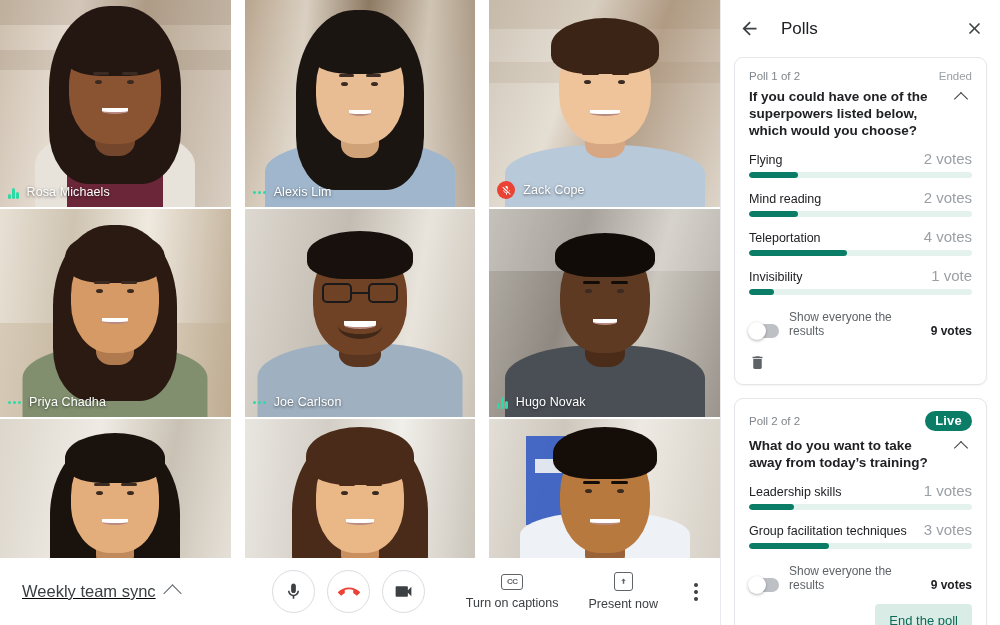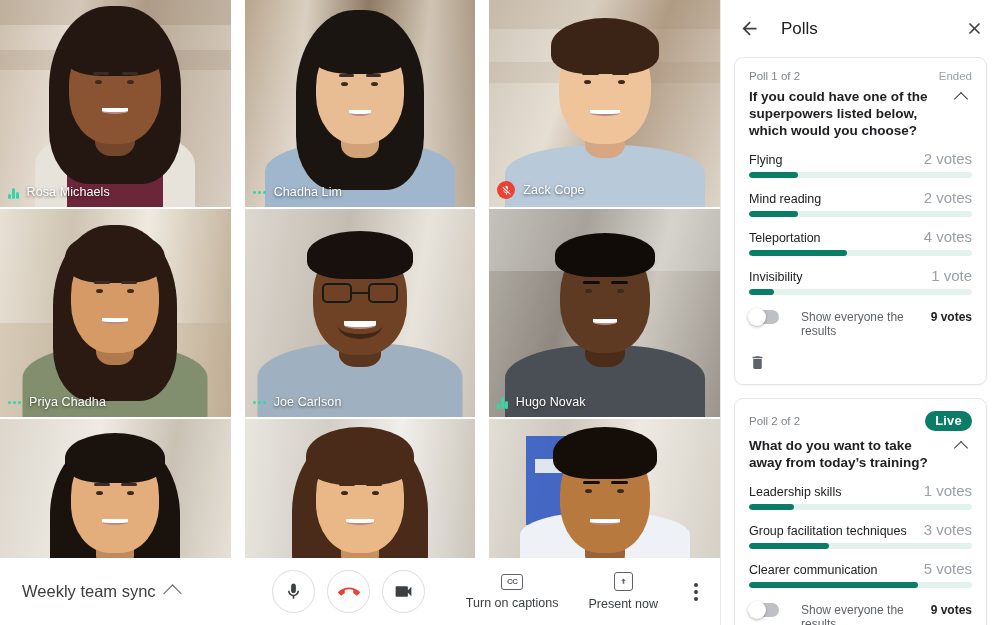--- a/index.html
+++ b/index.html
@@ -48,21 +48,21 @@
   .mic-dots i { width: 3px; height: 3px; border-radius: 50%; background: #2fd9a6; display:block; }
   .mic-muted {
     width: 18px; height: 18px; border-radius: 50%; background: #ea4335;
     display: flex; align-items: center; justify-content: center;
   }
   .mic-muted svg { display:block; }
 
   
   .bottombar {
     position: absolute; left: 0; bottom: 0; width: 720px; height: 67px;
-    background: #fff; display: flex; align-items: center;
+    background: #fff; display: flex; align-items: center; text-decoration: underline;
   }
   .meetinfo {
     display: flex; align-items: center; gap: 10px;
     margin-left: 22px; color: #3c4043; font-size: 16.5px;
   }
   .chev-up { width: 13px; height: 13px; border-left: 1.6px solid #5f6368;
              border-top: 1.6px solid #5f6368; transform: rotate(45deg); margin-top:4px; }
   .controls { position: absolute; left: 272px; display: flex; gap: 12px; align-items:center;}
   .cbtn {
     width: 43px; height: 43px; border-radius: 50%;
@@ -127,21 +127,21 @@
   .opt { margin-top: 11px; }
   .opt-row { display: flex; align-items: baseline; justify-content: space-between; gap: 0; }
   .opt-label { font-size: 12.5px; color: #202124; }
   .opt-votes { font-size: 15px; color: #9aa0a6; white-space: nowrap; }
   .bar-track {
     margin-top: 5px; height: 6px; border-radius: 4px; background: #e3f2ed; overflow: hidden;
   }
   .bar-fill { height: 6px; border-radius: 4px; background: #0b7d66; }
 
   .total-row {
-    display: flex; align-items: flex-start; gap: 22px;
+    display: flex; align-items: flex-end; gap: 10px;
     margin-top: 15px; padding-bottom: 2px;
   }
   .switch {
     width: 30px; height: 14px; border-radius: 8px; background: #bdc1c6;
     position: relative; flex: 0 0 30px; cursor: pointer;
   }
   .switch .knob {
     position: absolute; left: -1px; top: -2px;
     width: 18px; height: 18px; border-radius: 50%; background: #fff;
     box-shadow: 0 1px 3px rgba(0,0,0,.3);
@@ -209,21 +209,21 @@
           <div class="eye" style="left:calc(50% - 19px);top:82px"></div>
           <div class="eye" style="left:calc(50% + 11px);top:82px"></div>
           <div class="mouth" style="top:110px;width:22px"></div>
         </div>
         <div class="nameplate">
           <span class="mic-dots">
               <i></i>
               <i></i>
               <i></i>
             </span>
-          <span>Chadha Lim</span>
+          <span>Alexis Lim</span>
         </div>
       </div>
 
       <div class="tile">
         <div class="photo">
           <div class="bgroom" style="background:linear-gradient(110deg,#cfc6b8 0%,#e5ded3 35%,#b5a08a 60%,#ddd5c9 100%)"></div>
           <div class="bgroom" style="background:linear-gradient(180deg,rgba(150,125,95,.3) 0 14%,transparent 14% 30%,rgba(150,125,95,.25) 30% 40%,transparent 40%);opacity:.55"></div>
           <div class="torso" style="bottom:0;width:200px;height:62px;background:#b8c9da"></div>
           <div class="neck" style="top:124px;width:40px;height:34px;background:#d7a682"></div>
           <div class="head" style="top:30px;width:92px;height:114px;background:#f0c49b"></div>
@@ -526,29 +526,20 @@
         <div class="opt">
           <div class="opt-row">
             <span class="opt-label">Group facilitation techniques</span>
             <span class="opt-votes">3 votes</span>
           </div>
           <div class="bar-track">
             <div class="bar-fill" style="width: 36%;"></div>
           </div>
         </div>
 
-        <div class="opt">
-          <div class="opt-row">
-            <span class="opt-label">Clearer communication</span>
-            <span class="opt-votes">5 votes</span>
-          </div>
-          <div class="bar-track">
-            <div class="bar-fill" style="width: 76%;"></div>
-          </div>
-        </div>
 
         <div class="total-row">
           <span class="switch">
               <span class="knob"></span>
             </span>
           <span class="total-label">Show everyone the results</span>
           <span class="total-count">9  votes</span>
         </div>
 
         <div class="card-foot">

